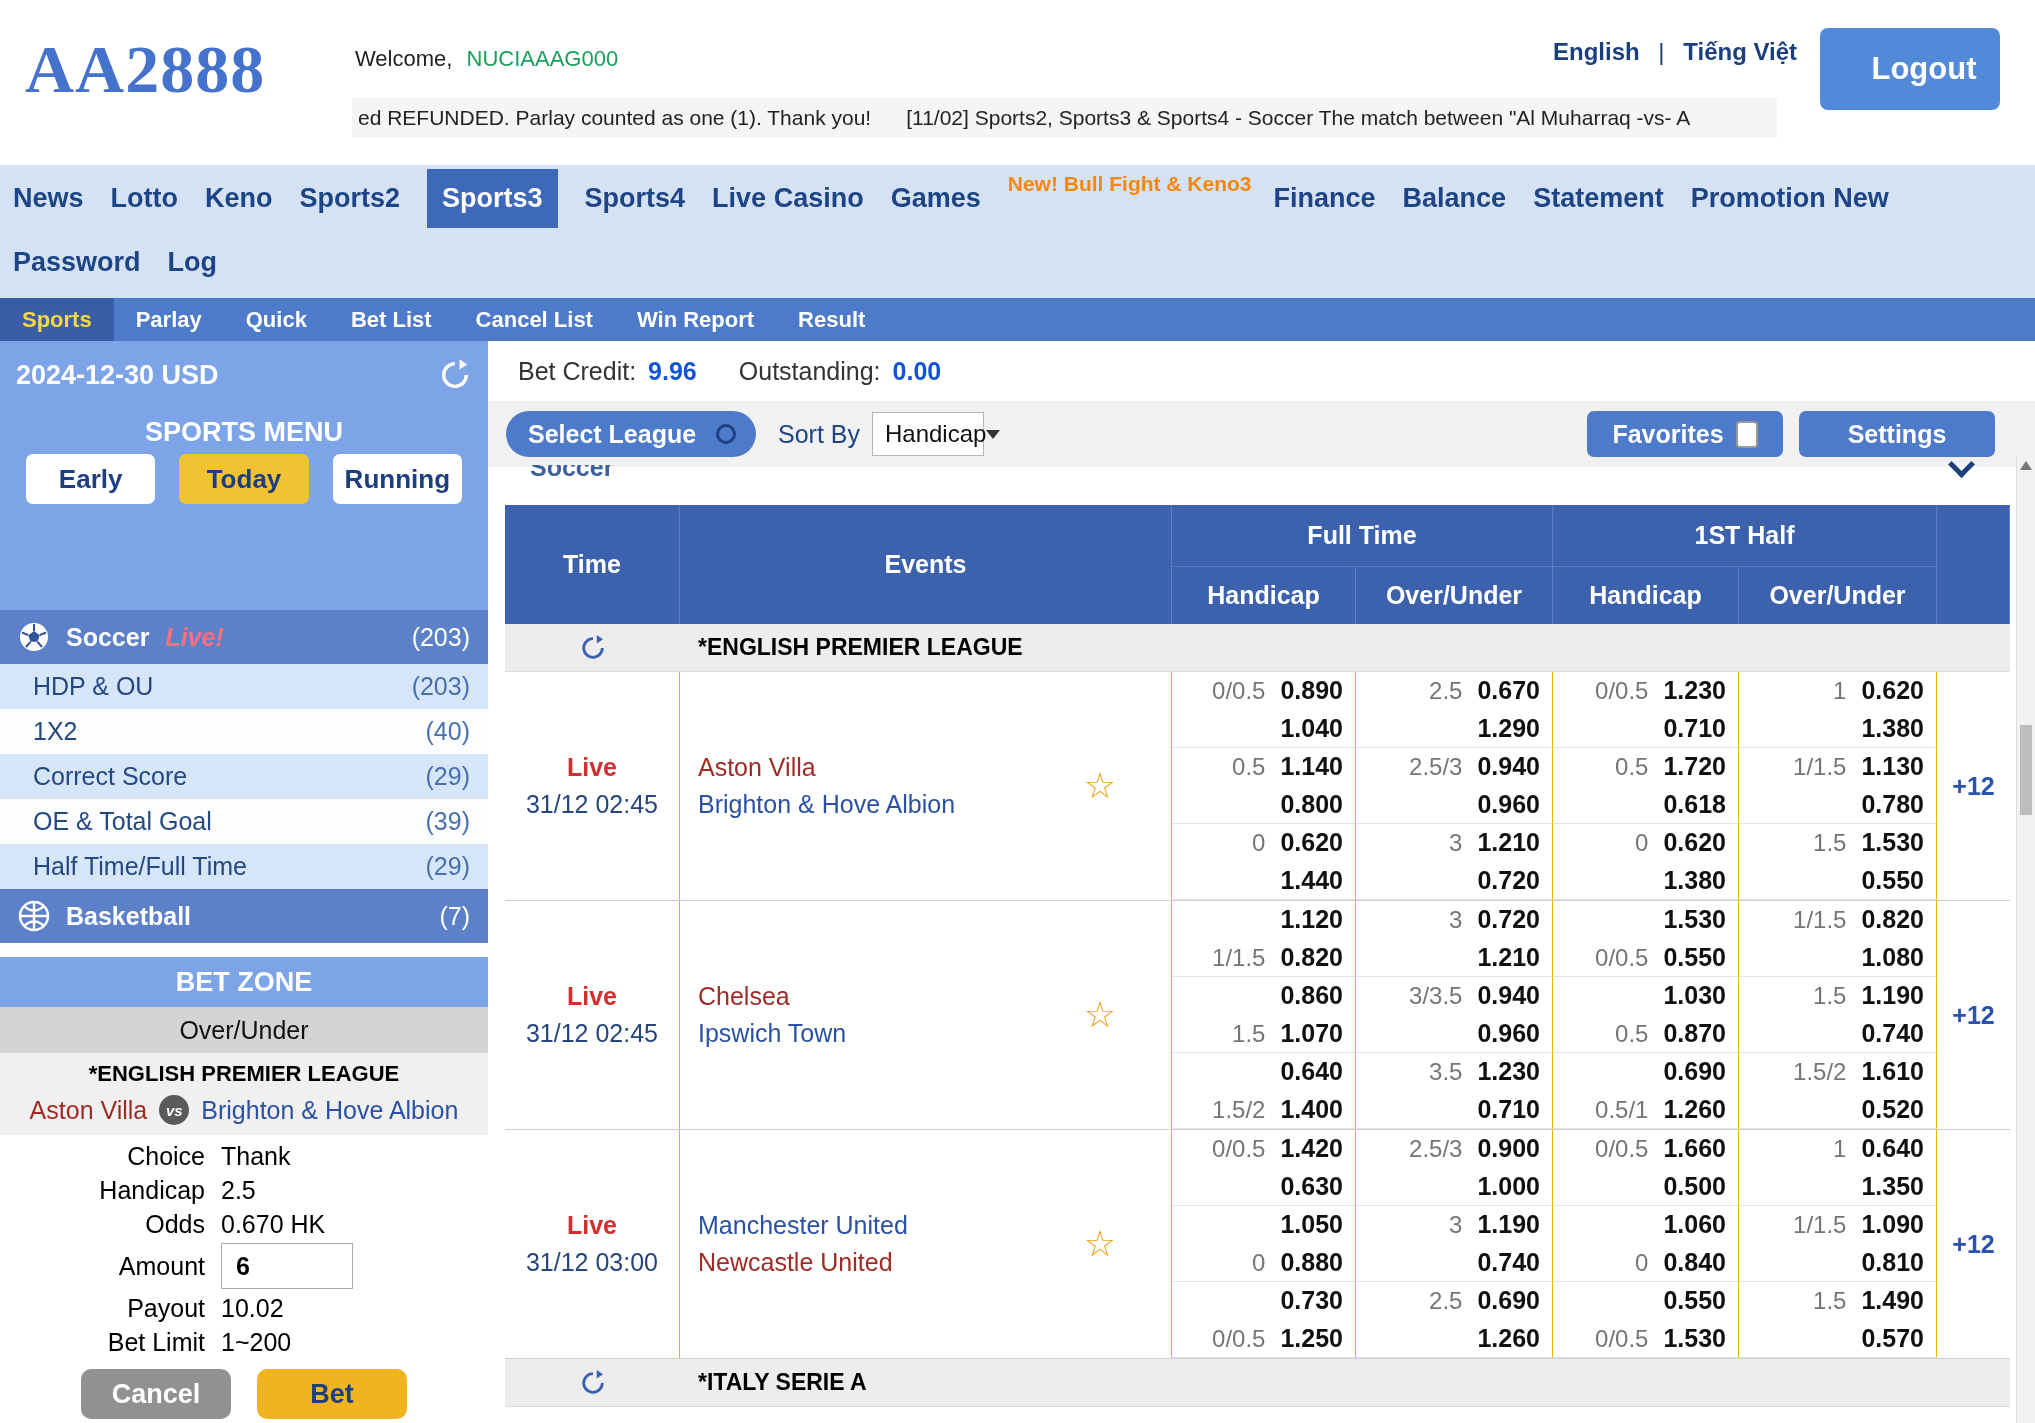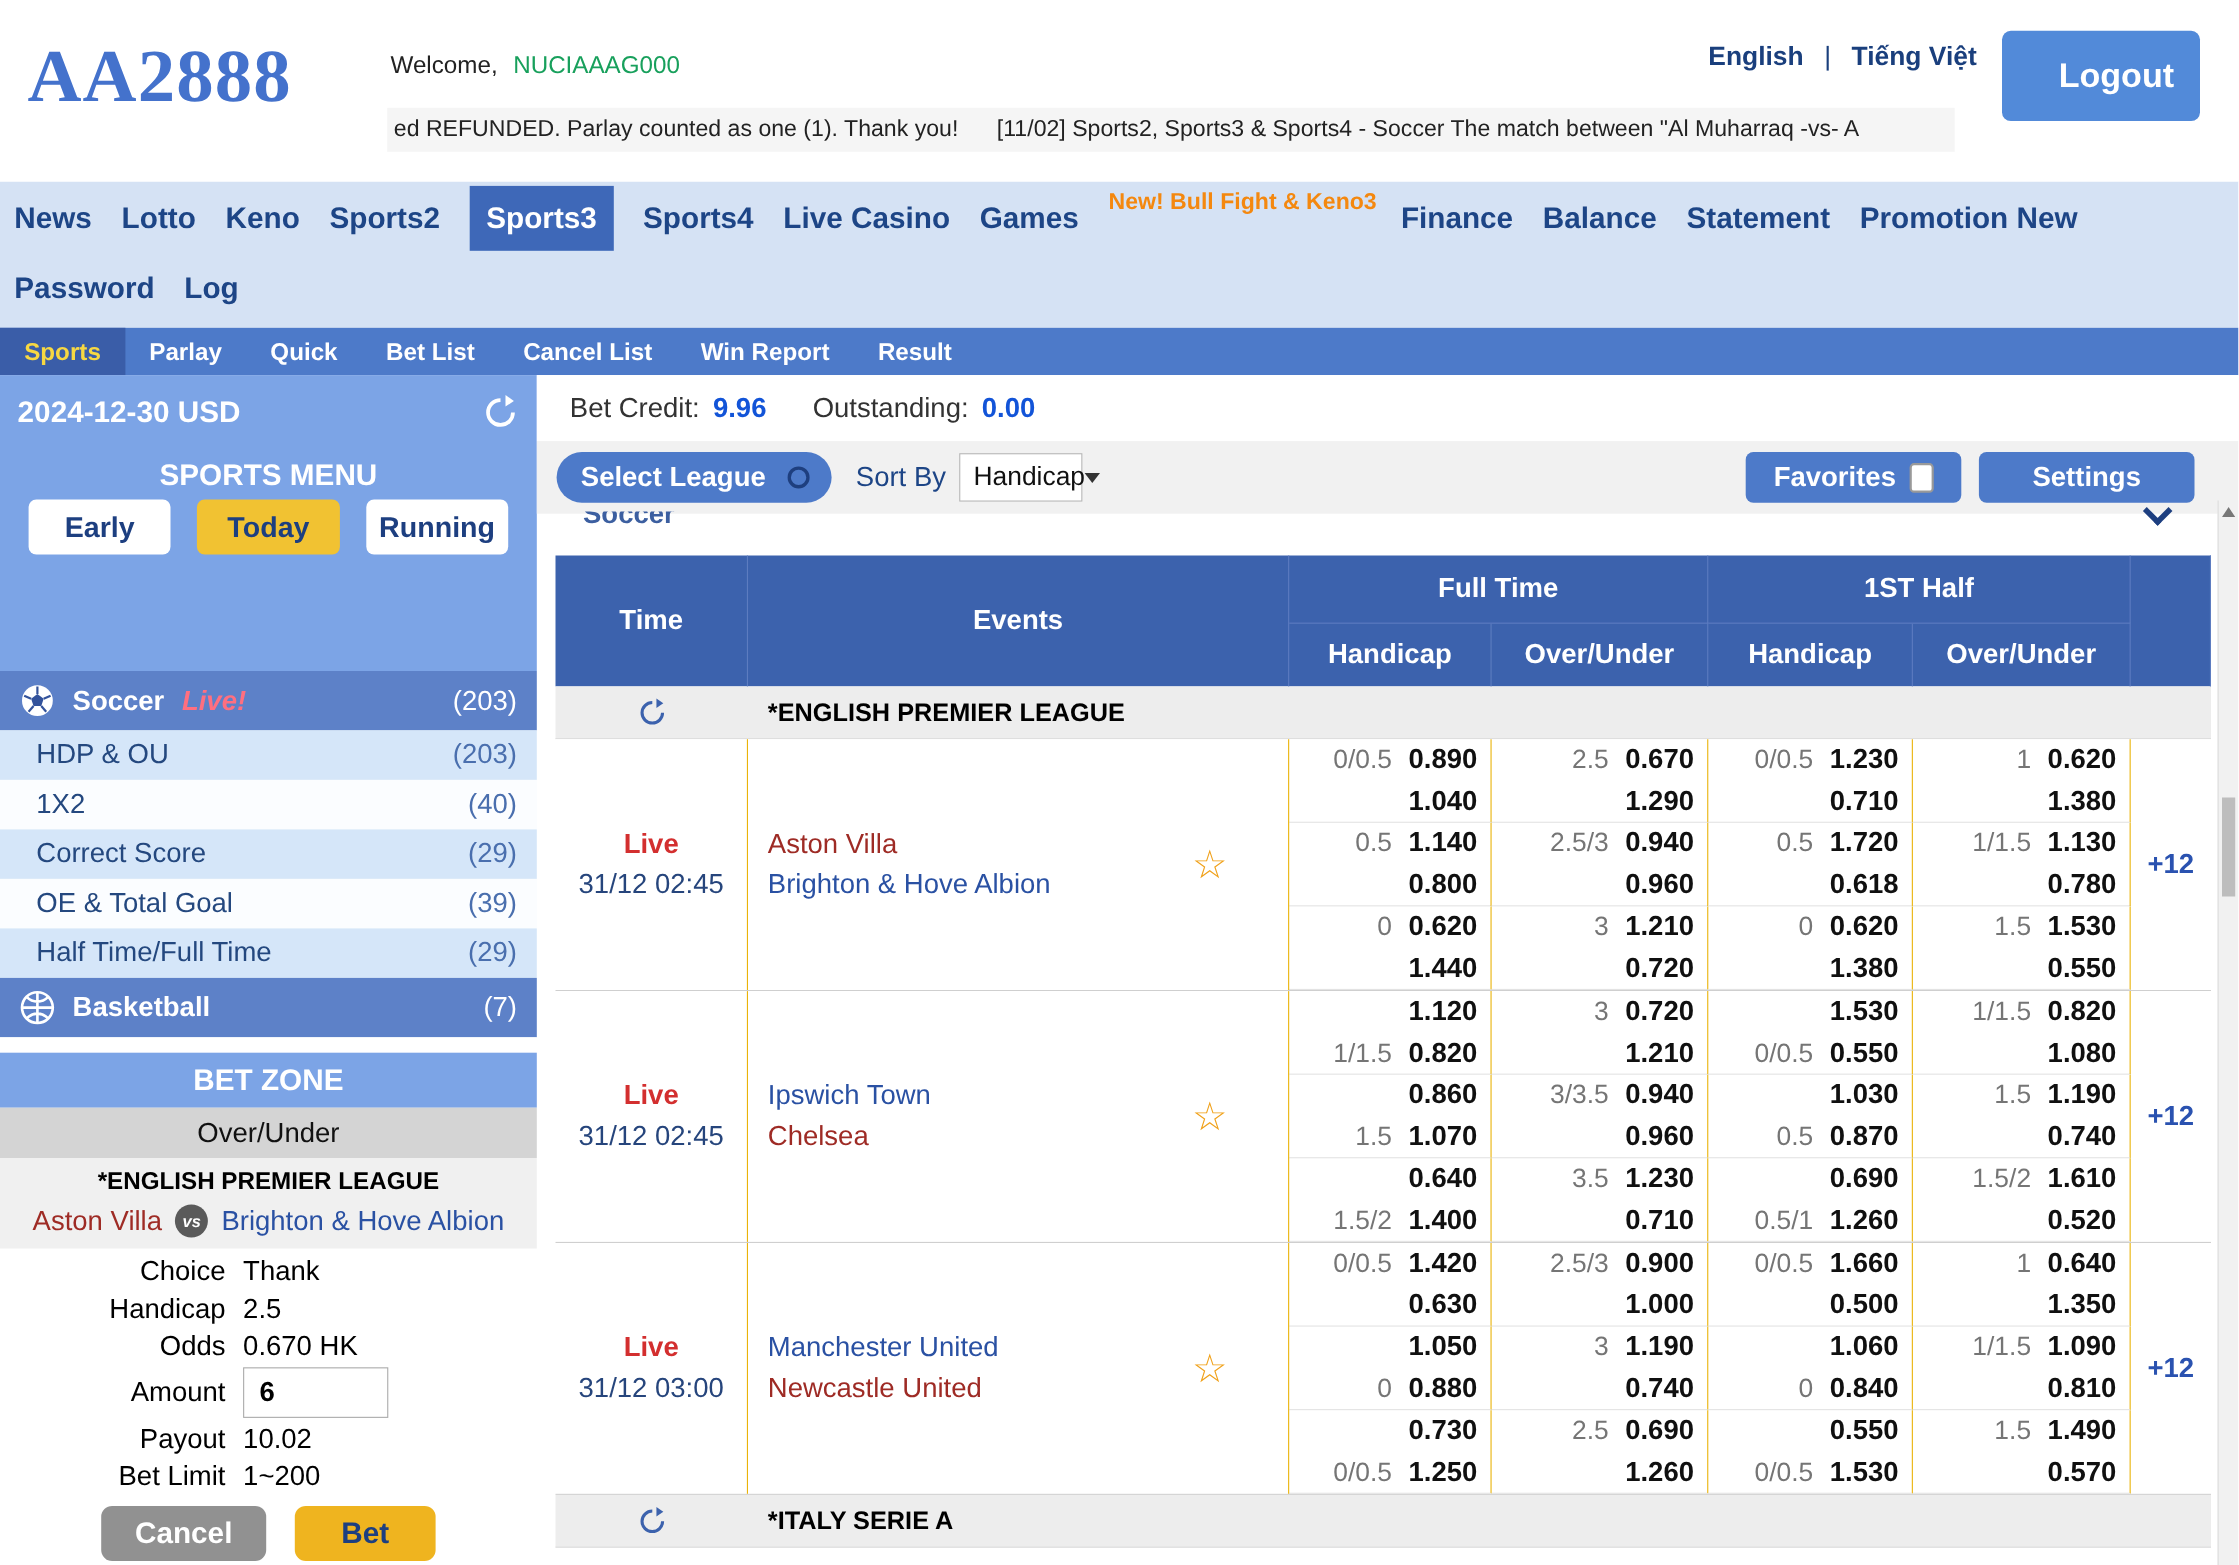--- a/index.html
+++ b/index.html
@@ -73,21 +73,21 @@
               font-style:italic; font-weight:bold; display:flex; align-items:center; justify-content:center; flex:none; }
   .bz-form { padding-top:6px; }
   .bz-row { display:flex; align-items:center; margin-bottom:4px; min-height:30px; }
   .bz-lab { width:205px; text-align:right; font-size:25px; color:#000; flex:none; }
   .bz-val { margin-left:16px; font-size:25px; color:#000; }
   .bz-amount-input { margin-left:16px; width:132px; height:46px; border:1px solid #aaa; font-size:25px;
                      font-weight:bold; padding-left:14px; font-family:"Liberation Sans",sans-serif; color:#000; }
   .bz-btns { display:flex; justify-content:center; gap:26px; margin-top:12px; }
   .btn-cancel { width:150px; height:50px; background:#919191; color:#fff; font-size:27px; font-weight:bold;
                 border:none; border-radius:10px; font-family:"Liberation Sans",sans-serif; cursor:pointer; }
-  .btn-bet { width:128px; height:50px; background:#efb41f; color:#1d3f80; font-size:27px; font-weight:bold;
+  .btn-bet { width:150px; height:50px; background:#efb41f; color:#1d3f80; font-size:27px; font-weight:bold;
              border:none; border-radius:10px; font-family:"Liberation Sans",sans-serif; cursor:pointer; }
   .last-bets { height:52px; background:#7ca4e6; color:#fff; font-size:28px; font-weight:bold;
                display:flex; align-items:center; padding-left:20px; margin-top:8px; }
 
   
   .credit-strip { height:60px; display:flex; align-items:center; padding-left:30px; font-size:25px; color:#333; background:#fff; }
   .credit-strip .blue { color:#1254d8; font-weight:bold; margin-left:12px; }
   .credit-strip .gap { width:42px; }
   .toolbar { height:66px; background:#f1f1f1; display:flex; align-items:center; padding:0 40px 0 18px; }
   .sel-league { width:250px; height:46px; background:#4d7ac9; border:none; border-radius:23px; color:#fff;
@@ -502,22 +502,22 @@
               </div>
             </div>
             <div class="cell more-cell">+12</div>
           </div>
           <div class="match tgrid">
             <div class="cell time-cell">
               <div class="m-live">Live</div>
               <div class="m-time">31/12 02:45</div>
             </div>
             <div class="cell ev-cell">
+              <div class="team t-red">Chelsea</div>
               <div class="team t-blue">Ipswich Town</div>
-              <div class="team t-red">Chelsea</div>
               <span class="star">☆</span>
             </div>
             <div class="cell ocell" style="grid-area: 1 / 3;">
               <div class="oline">
                 <span class="hc"></span>
                 <span class="od">1.120</span>
               </div>
               <div class="oline">
                 <span class="hc">1/1.5</span>
                 <span class="od">0.820</span>

